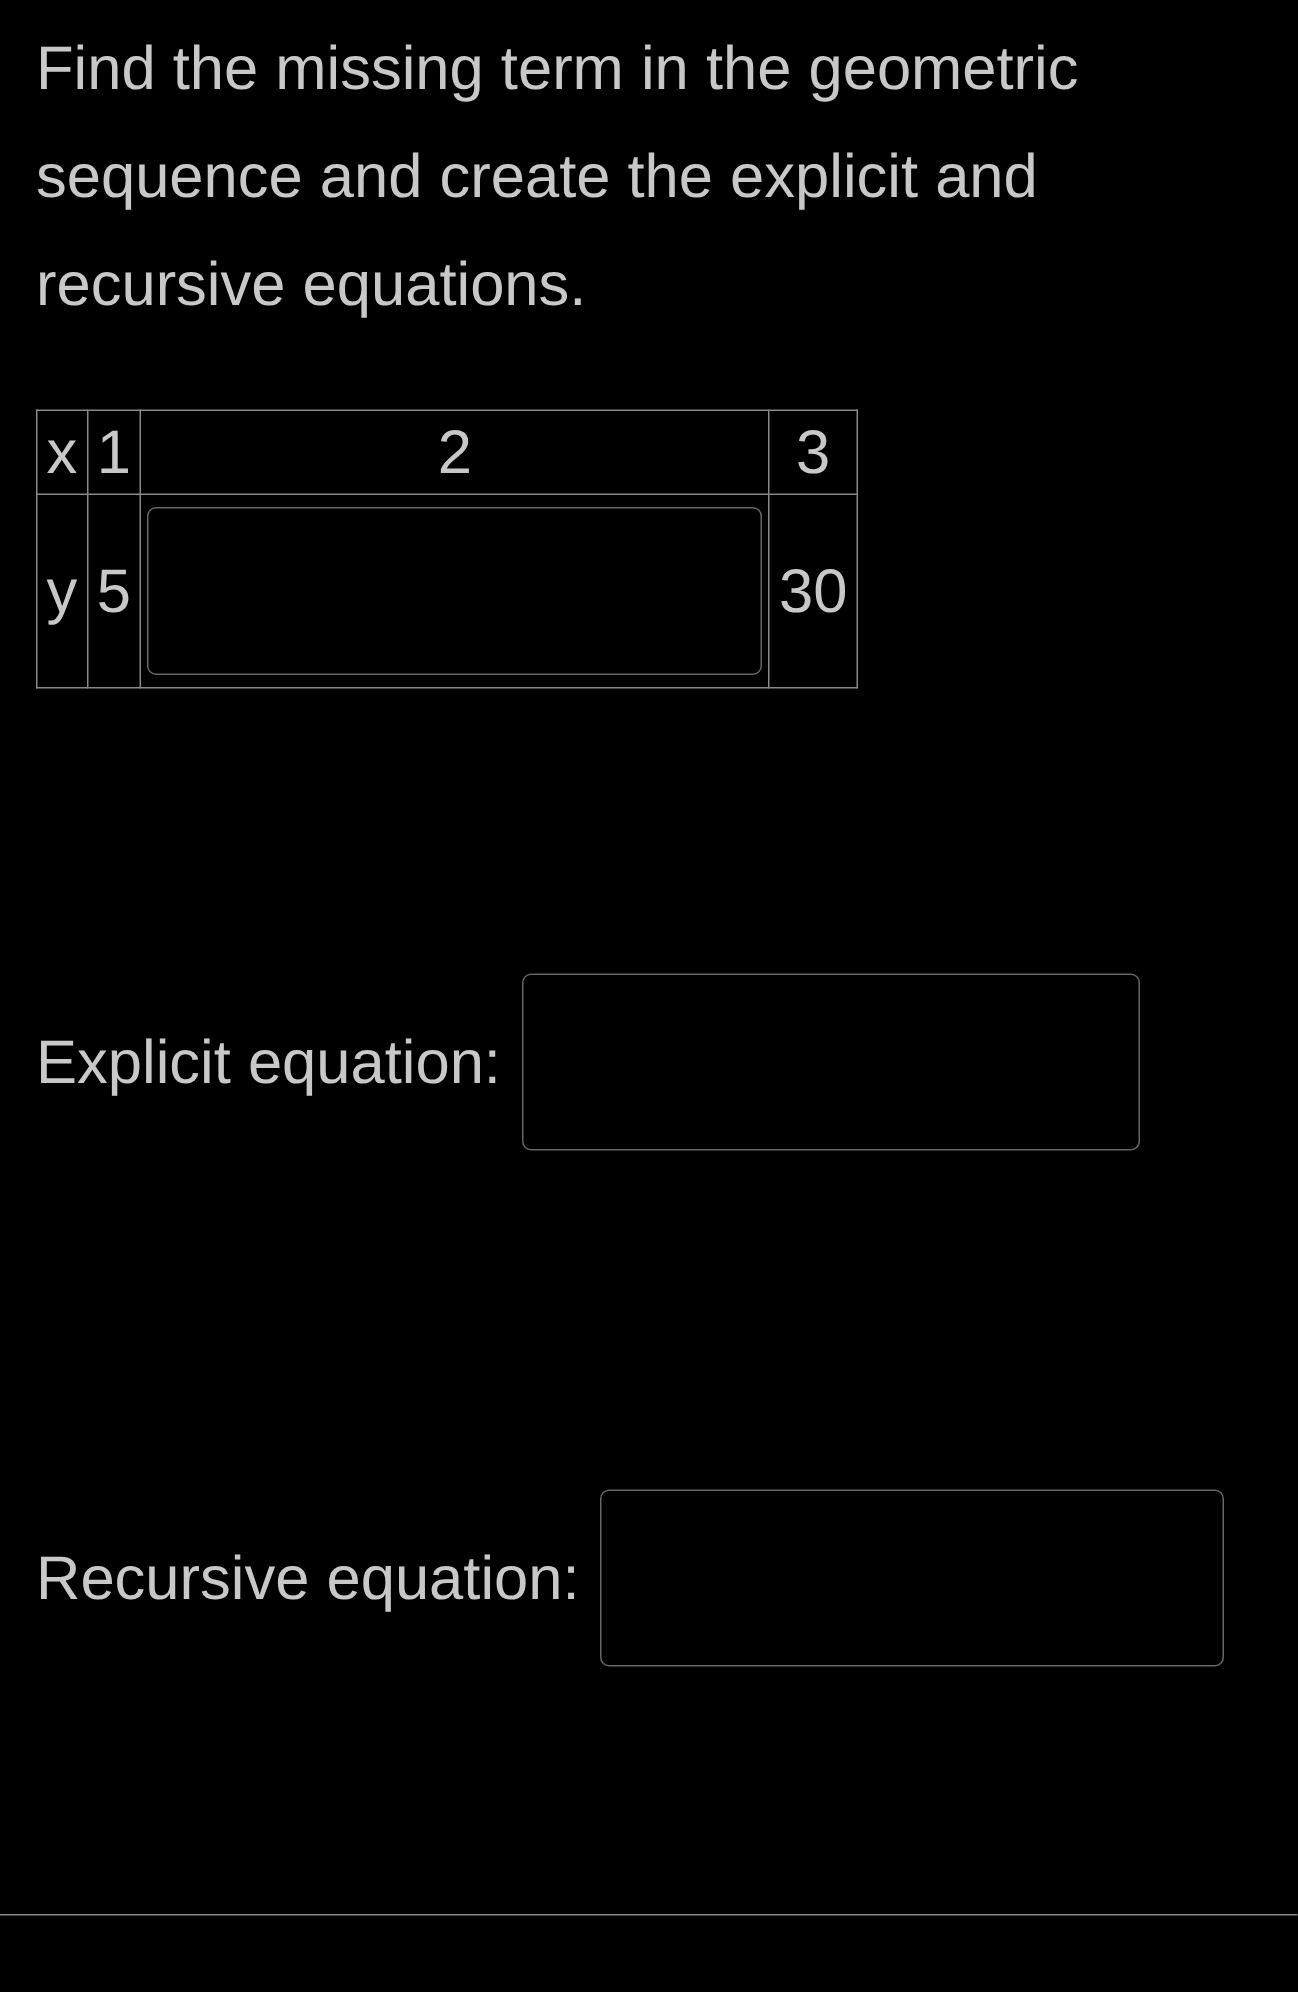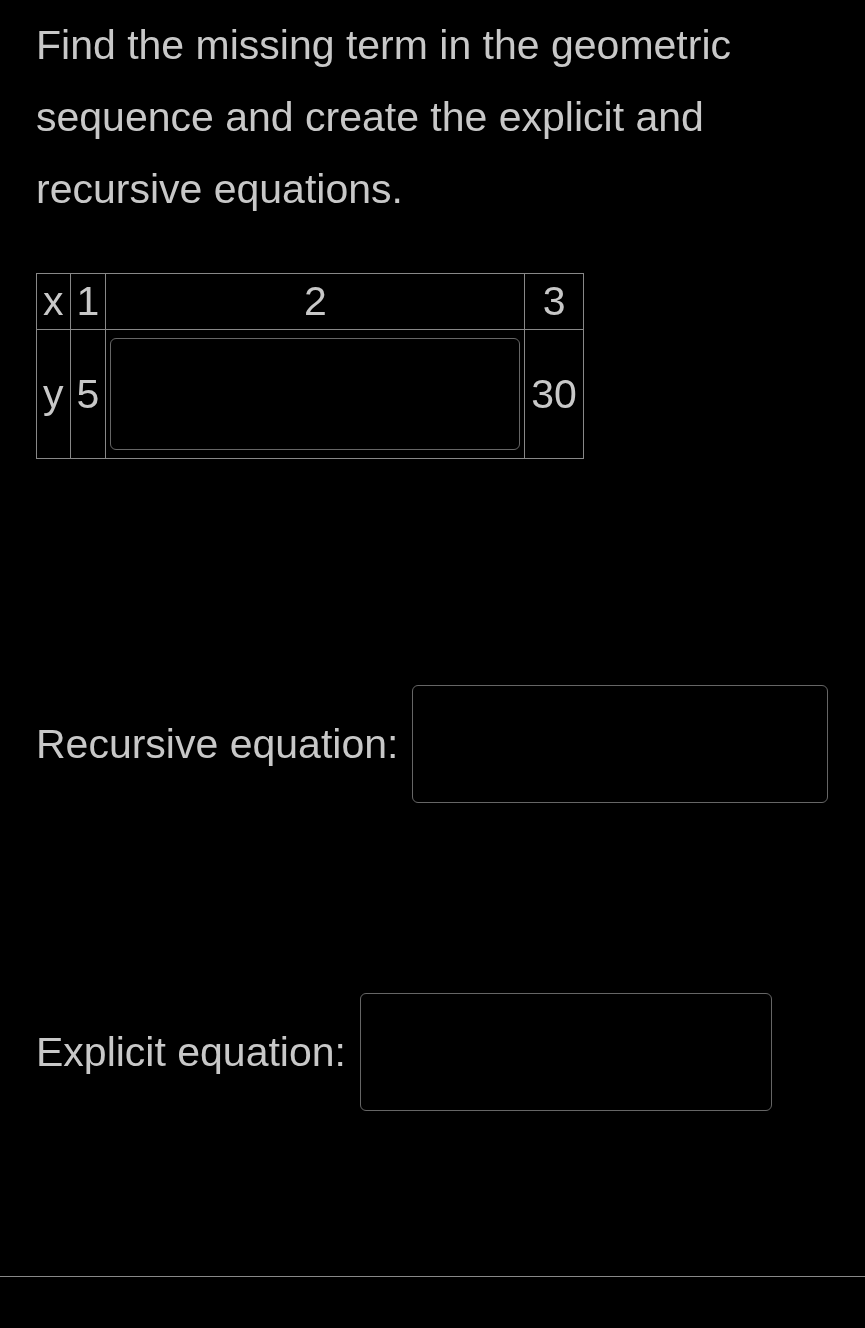--- a/index.html
+++ b/index.html
@@ -10,21 +10,21 @@
     body {
       background: #000000;
       color: #cccccc;
       font-family: 'Segoe UI', Tahoma, Geneva, sans-serif;
       width: 865px;
       height: 1328px;
       padding: 0;
       overflow: hidden;
     }
     .content {
-      padding: 10px 24px 0 36px;
+      padding: 10px 24px 0 24px;
     }
     .prompt {
       font-size: 41px;
       line-height: 1.75;
       color: #c8c8c8;
       font-weight: 300;
       margin-bottom: 48px;
     }
     table {
       border-collapse: collapse;
@@ -114,24 +114,24 @@
       <td class="row-header">y</td>
       <td>5</td>
       <td class="input-cell">
         <input type="text" class="table-input" value="" style="">
       </td>
       <td>30</td>
     </tr>
   </tbody>
     </table>
 
+  <div class="equation-row explicit-row">
+    <span class="equation-label">Explicit equation:</span>
+    <input type="text" class="equation-input explicit-input" value="" style="">
+  </div>
+
   <div class="equation-row recursive-row">
     <span class="equation-label">Recursive equation:</span>
     <input type="text" class="equation-input recursive-input" value="" style="">
-  </div>
-
-  <div class="equation-row explicit-row">
-    <span class="equation-label">Explicit equation:</span>
-    <input type="text" class="equation-input explicit-input" value="" style="">
   </div>
 </div>
 
 <div class="footer-line"></div>
 
 </body></html>

